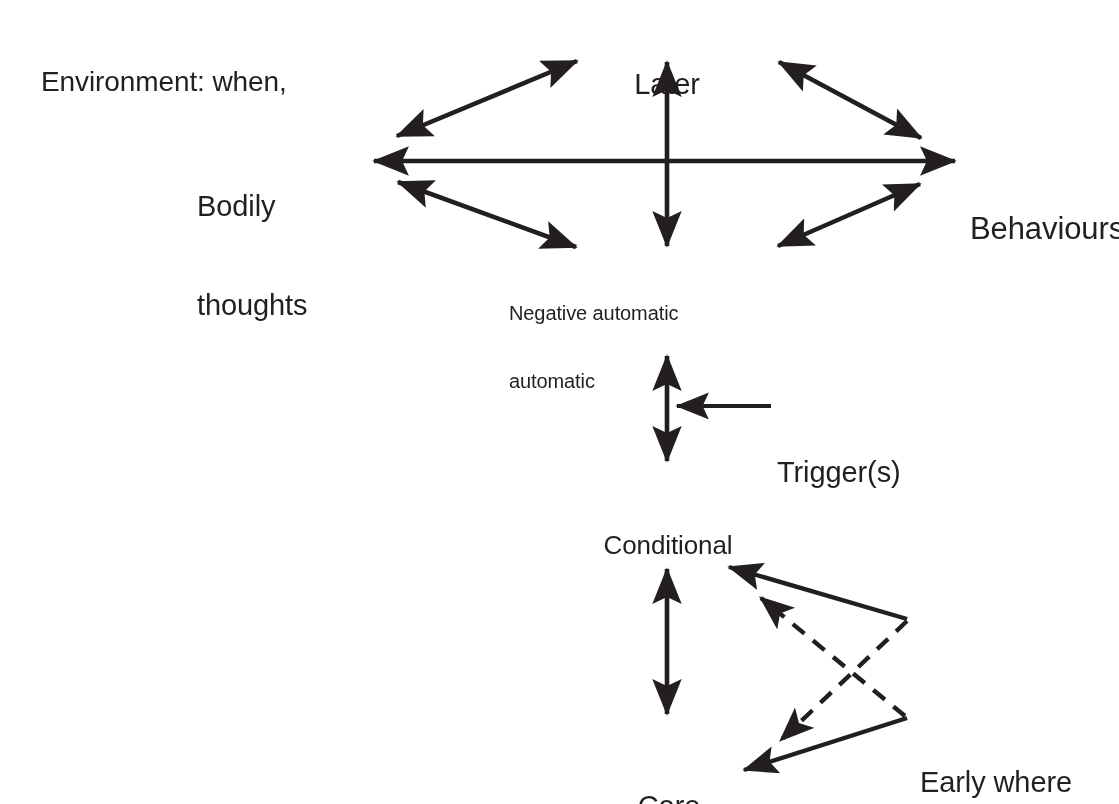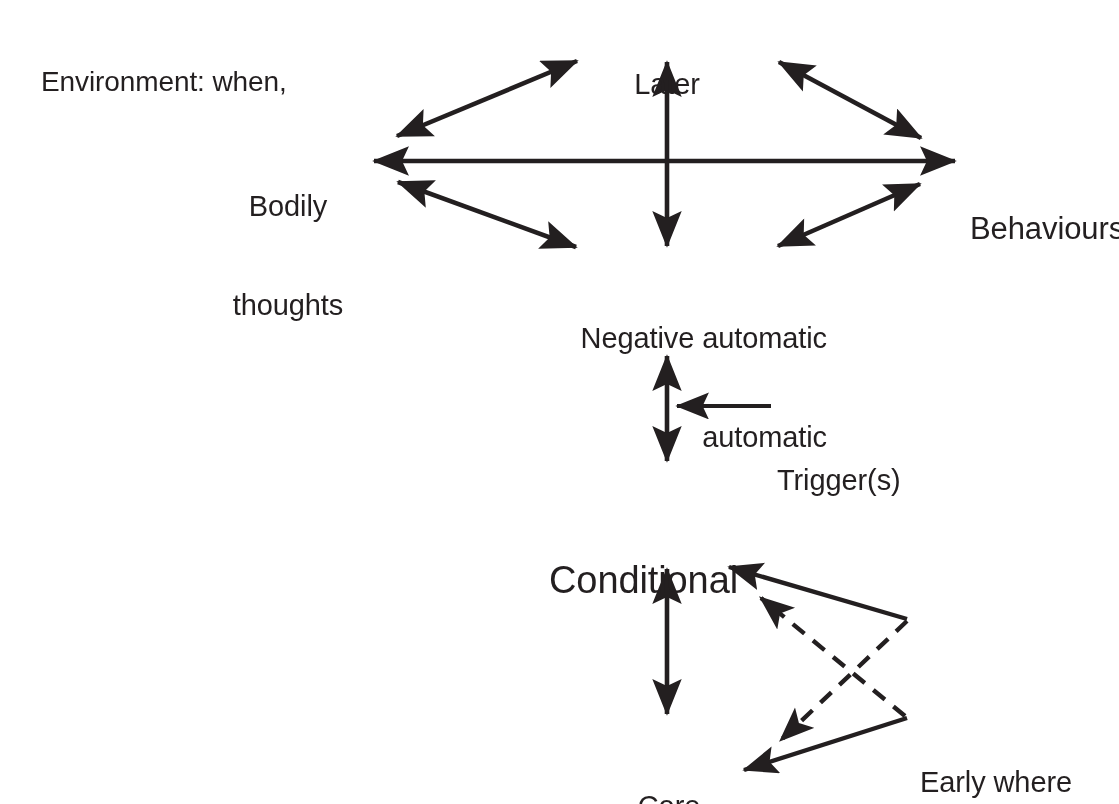--- a/index.html
+++ b/index.html
@@ -43,50 +43,50 @@
     text-align: left;
   }
   .lbl-moods {
     left: 538px;
     top: 2px;
     width: 200px;
     font-size: 29px;
     text-align: center;
   }
   .lbl-bodily {
-    left: 176px;
+    left: 168px;
     top: 124px;
     width: 166px;
     font-size: 29px;
-    text-align: center;
   }
   .lbl-behaviours {
     left: 941px;
     top: 140px;
     font-size: 31px;
     text-align: left;
   }
   .lbl-nat {
     left: 480px;
     top: 256px;
     width: 318px;
-    font-size: 29px;
-    text-align: right;
+    font-size: 20px;
+    text-align: left;
   }
   .lbl-trigger {
     left: 748px;
-    top: 398px;
+    top: 390px;
     font-size: 29px;
     text-align: center;
   }
   .lbl-cond {
     left: 520px;
     top: 472px;
     width: 238px;
-    font-size: 38px;
+    font-size: 26px;
+    text-align: center;
   }
   .lbl-core {
     left: 556px;
     top: 724px;
     width: 168px;
     font-size: 29px;
     text-align: center;
   }
   .lbl-later {
     left: 891px;

